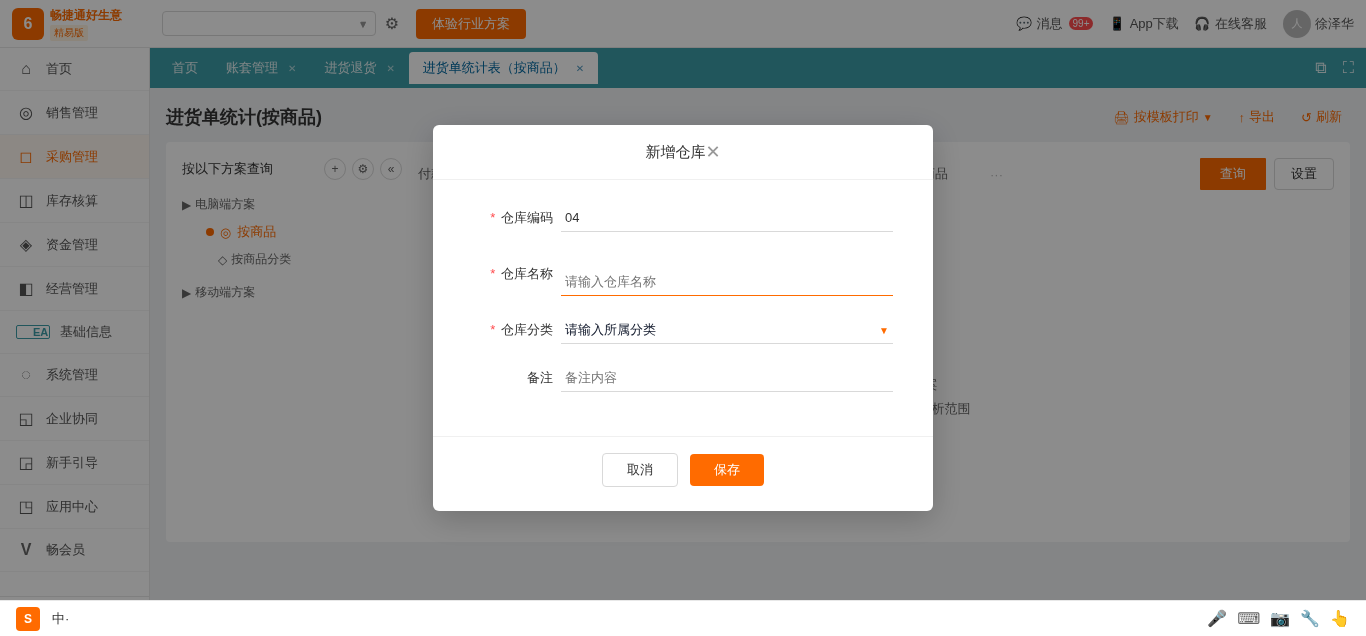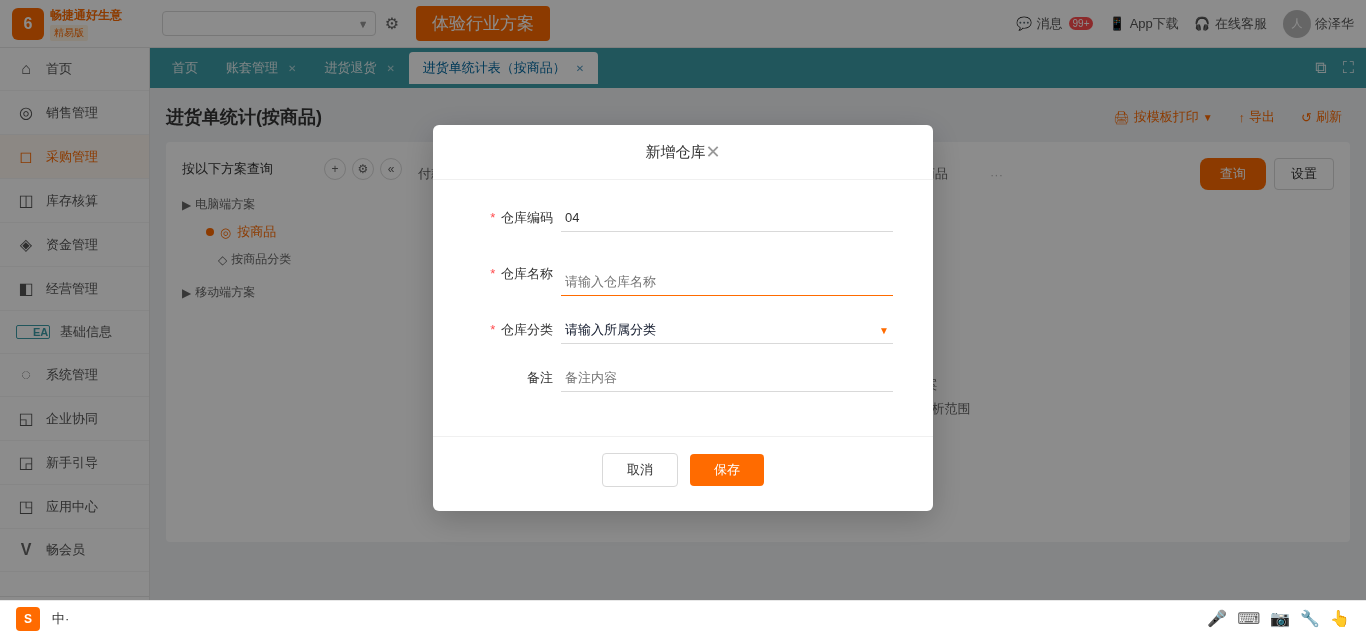--- a/index.html
+++ b/index.html
@@ -48,21 +48,21 @@
       width: 32px; height: 32px;
       display: flex; align-items: center; justify-content: center;
       color: #666; font-size: 16px; cursor: pointer;
     }
     .trial-btn {
       background: #ff6b00;
       color: #fff;
       border: none;
       border-radius: 4px;
       padding: 6px 16px;
-      font-size: 17px;
+      font-size: 13px;
       cursor: pointer;
       margin-left: 8px;
     }
     .header-right {
       margin-left: auto;
       display: flex;
       align-items: center;
       gap: 16px;
     }
     .header-right-item {
@@ -154,21 +154,21 @@
     }
     .page-title { font-size: 18px; color: #333; font-weight: 700; }
     .page-actions { display: flex; align-items: center; gap: 10px; }
     .action-btn {
       display: flex; align-items: center; gap: 4px;
       border: none; background: none;
       color: #ff6b00; font-size: 13px; cursor: pointer; padding: 4px 8px;
     }
     .query-btn {
       background: #ff6b00; color: #fff; border: none;
-      border-radius: 8px; padding: 6px 20px; font-size: 13px; cursor: pointer; font-family: Liberation Mono, monospace;
+      border-radius: 1px; padding: 6px 20px; font-size: 13px; cursor: pointer; font-family: Liberation Mono, monospace;
     }
     .set-btn {
       background: #fff; color: #333; border: 1px solid #d9d9d9;
       border-radius: 4px; padding: 6px 16px; font-size: 13px; cursor: pointer;
     }
 
     .content-area {
       background: #fff;
       border-radius: 4px;
       padding: 16px;

